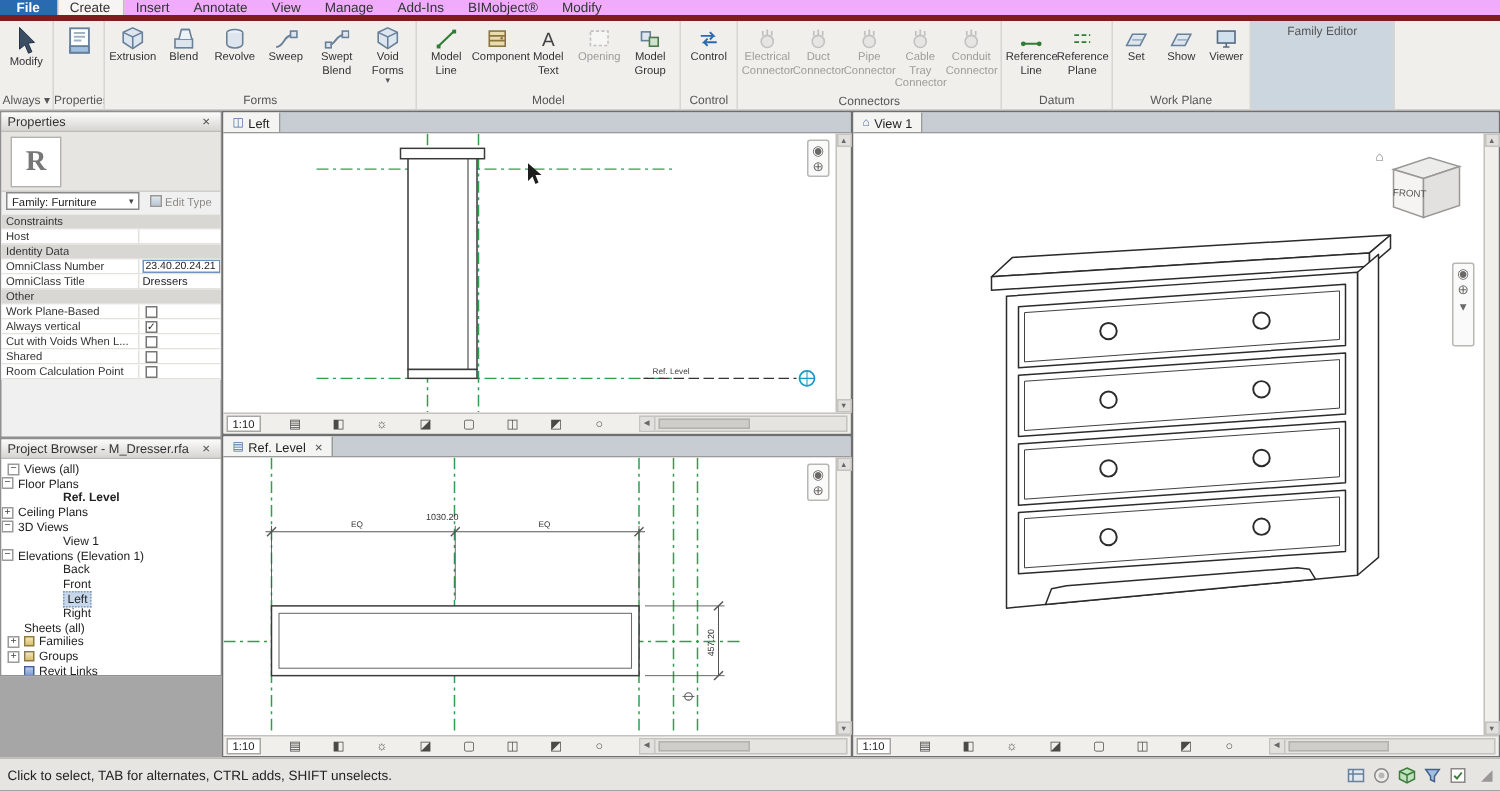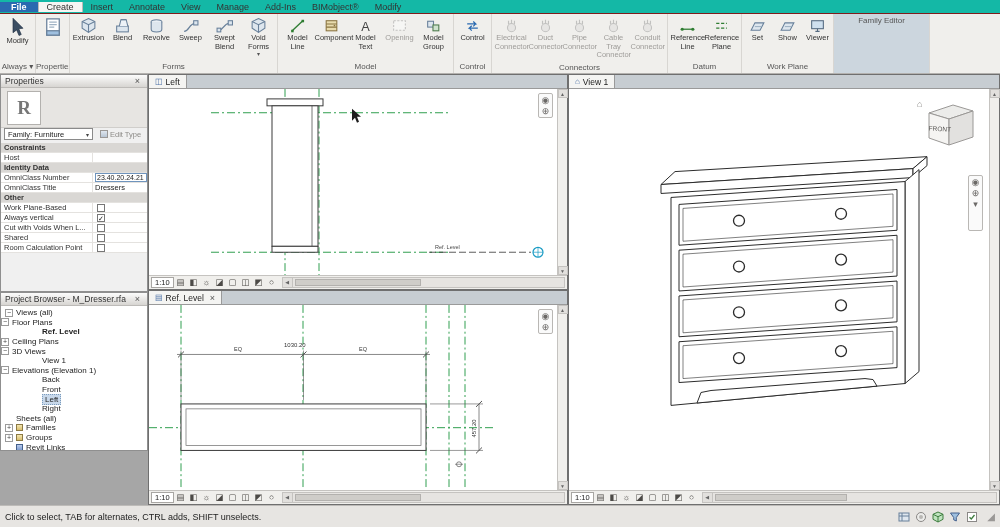--- a/index.html
+++ b/index.html
@@ -1,20 +1,20 @@
 <!DOCTYPE html>
 <html><head>
 <meta charset="utf-8">
 <style>
   *{box-sizing:border-box;margin:0;padding:0}
   body{background:#808080;font-family:"Liberation Sans",sans-serif}
   #app{position:relative;width:1000px;height:527px;background:#a6a6a6;overflow:hidden;font-size:9px;color:#222}
 
   
-  .tabbar{position:absolute;left:0;top:0;width:100%;height:14px;background:#14b8a6;border-bottom:1px solid #7f1d1d;display:flex;align-items:center}
+  .tabbar{position:absolute;left:0;top:0;width:100%;height:14px;background:#f0abfc;border-bottom:4px solid #7f1d1d;display:flex;align-items:center}
   .tab{padding:0 8px;display:flex;align-items:center;font-size:9px;color:#333;cursor:default;white-space:nowrap}
   .tab.file{background:#2a6ab0;color:#fff;font-weight:bold;padding:0 11px}
   .tab.active{background:#f6f5f3;border-left:1px solid #bdbbb8;border-right:1px solid #bdbbb8;font-weight:normal}
 
   
   .ribbon{position:absolute;left:0;top:14px;width:1000px;height:60px;background:#f0efec;border-bottom:1px solid #b3b1ae;display:flex}
   .panel{position:relative;height:100%;border-right:1px solid #d8d6d2;display:flex;flex-direction:column}
   .panel-body{flex:1;display:flex;align-items:flex-start;justify-content:center;padding-top:2px}
   .panel-label{height:13px;line-height:13px;text-align:center;font-size:8px;color:#555;white-space:nowrap;overflow:hidden}
   .panel.family{background:#ccd6de}
@@ -36,21 +36,21 @@
   .rbox{width:34px;height:34px;background:#fff;border:1px solid #b3b1ae;display:flex;align-items:center;justify-content:center;font-size:19px;font-weight:bold;color:#777;font-family:"Liberation Serif",serif}
   .type-row{height:15px;display:flex;gap:7px;padding:0 3px;background:#f0f0f0}
   .typesel{flex:1;height:12px;background:#fff;border:1px solid #8a8a8a;display:flex;align-items:center;padding:0 3px;font-size:7.5px;white-space:nowrap;overflow:hidden}
   .typesel .dd{margin-left:auto;font-size:6px;color:#444}
   .edittype{width:44px;height:12px;display:flex;align-items:center;gap:2px;font-size:7.5px;color:#8d8b88;cursor:pointer}
   .et-ic{width:8px;height:8px;border:1px solid #9a9896;background:linear-gradient(#dfe7ef,#b9c6d4)}
   .pgrid{background:#fff}
   .prow{display:flex;height:10px;border-bottom:1px solid #e4e2df;background:#fff;align-items:center}
   .prow .plabel{width:92px;padding-left:3px;border-right:1px solid #e4e2df;font-size:7.5px;white-space:nowrap;overflow:hidden;color:#333}
   .prow .pval{flex:1;height:100%;display:flex;align-items:center;padding-left:2px;font-size:7.5px;overflow:hidden}
-  .prow.psection{background:#d9d7d4;font-weight:bold}
+  .prow.psection{background:#d9d7d4;font-weight:normal}
   .prow.psection .plabel{border-right:none;width:auto}
   .pinput{width:100%;height:9px;border:1px solid #6f94bd;display:flex;align-items:center;padding:0 1px;font-size:7px;background:#fff;white-space:nowrap}
   .cb{width:8px;height:8px;border:1px solid #777;background:#fff;margin-left:2px;font-size:7px;line-height:7px;text-align:center;color:#222;cursor:pointer}
   .pal-bottom{position:absolute;left:0;right:0;bottom:0;height:15px;background:#f0f0f0;border-top:1px solid #d4d2cf;display:flex;align-items:center;padding:0 4px}
   .phelp{color:#2a6ab0;text-decoration:underline;font-size:7.5px;cursor:pointer}
   .applybtn{margin-left:auto;width:42px;height:11px;background:#e9e7e4;border:1px solid #b3b1ae;color:#9b9996;font-size:7.5px;text-align:center;line-height:10px;cursor:pointer}
 
   
   .tree{background:#fff;position:absolute;top:13px;left:0;right:0;bottom:0;overflow:hidden;padding-top:2px}
   .trow{display:flex;align-items:center;height:9.6px;font-size:8px;white-space:nowrap;cursor:pointer}
@@ -64,21 +64,21 @@
 
   
   .viewwin{position:absolute;border:1px solid #6f6f6f;background:#fff}
   .vtabs{position:absolute;left:0;top:0;right:0;height:14px;background:#c7cdd2;display:flex;border-bottom:1px solid #9a9a9a}
   .vtab{background:#f4f4f2;border-right:1px solid #9a9a9a;padding:0 6px;display:flex;align-items:center;gap:3px;font-size:8.5px;color:#222}
   .wicon{font-size:8px;color:#4a6fa5;line-height:8px}
   .vtab .tclose{font-size:9px;color:#555;margin-left:3px;cursor:pointer}
   .vcanvas{position:absolute;left:0;top:14px;right:10px;bottom:14px;background:#fff;overflow:hidden}
   .vscroll{position:absolute;top:14px;right:0;bottom:14px;width:10px;background:#f0efec;border-left:1px solid #c5c3c0;display:flex;flex-direction:column;justify-content:space-between;align-items:center;font-size:5px;color:#666}
   .vscroll .sb{width:10px;height:9px;text-align:center;line-height:9px;background:#e2e0dd;border:1px solid #c5c3c0;cursor:pointer}
-  .vbar{position:absolute;left:0;right:0;bottom:0;height:14px;background:#f0efec;border-top:1px solid #c5c3c0;display:flex;align-items:center;gap:1px;padding:0 2px;font-size:8px}
+  .vbar{position:absolute;left:0;right:0;bottom:0;height:14px;background:#f0efec;border-top:1px solid #c5c3c0;display:flex;align-items:center;gap:17px;padding:0 2px;font-size:8px}
   .scalebox{border:1px solid #a8a6a3;background:#fff;padding:0 3px;height:11px;line-height:10px;font-size:7.5px;cursor:pointer}
   .vic{width:12px;height:11px;text-align:center;line-height:11px;font-size:8.5px;color:#4c4a47;cursor:pointer}
   .hscroll{flex:1;height:11px;background:#e6e4e1;border:1px solid #c5c3c0;position:relative;margin-left:3px;display:flex;align-items:center}
   .hs-btn{width:10px;height:9px;font-size:5px;text-align:center;line-height:9px;color:#666;background:#e2e0dd;border-right:1px solid #c5c3c0;cursor:pointer}
   .hs-thumb{position:absolute;left:12px;top:1px;height:7px;width:45%;background:#cfcdc9;border:1px solid #b3b1ae}
   .navsm{position:absolute;width:15px;background:rgba(250,250,250,.92);border:1px solid #b9b7b4;border-radius:2px;display:flex;flex-direction:column;align-items:center;padding:1px 0;gap:1px}
   .navsm span{font-size:9px;line-height:10px;color:#6b6967;cursor:pointer}
   .vcube{position:absolute;top:6px;right:8px}
 
   

